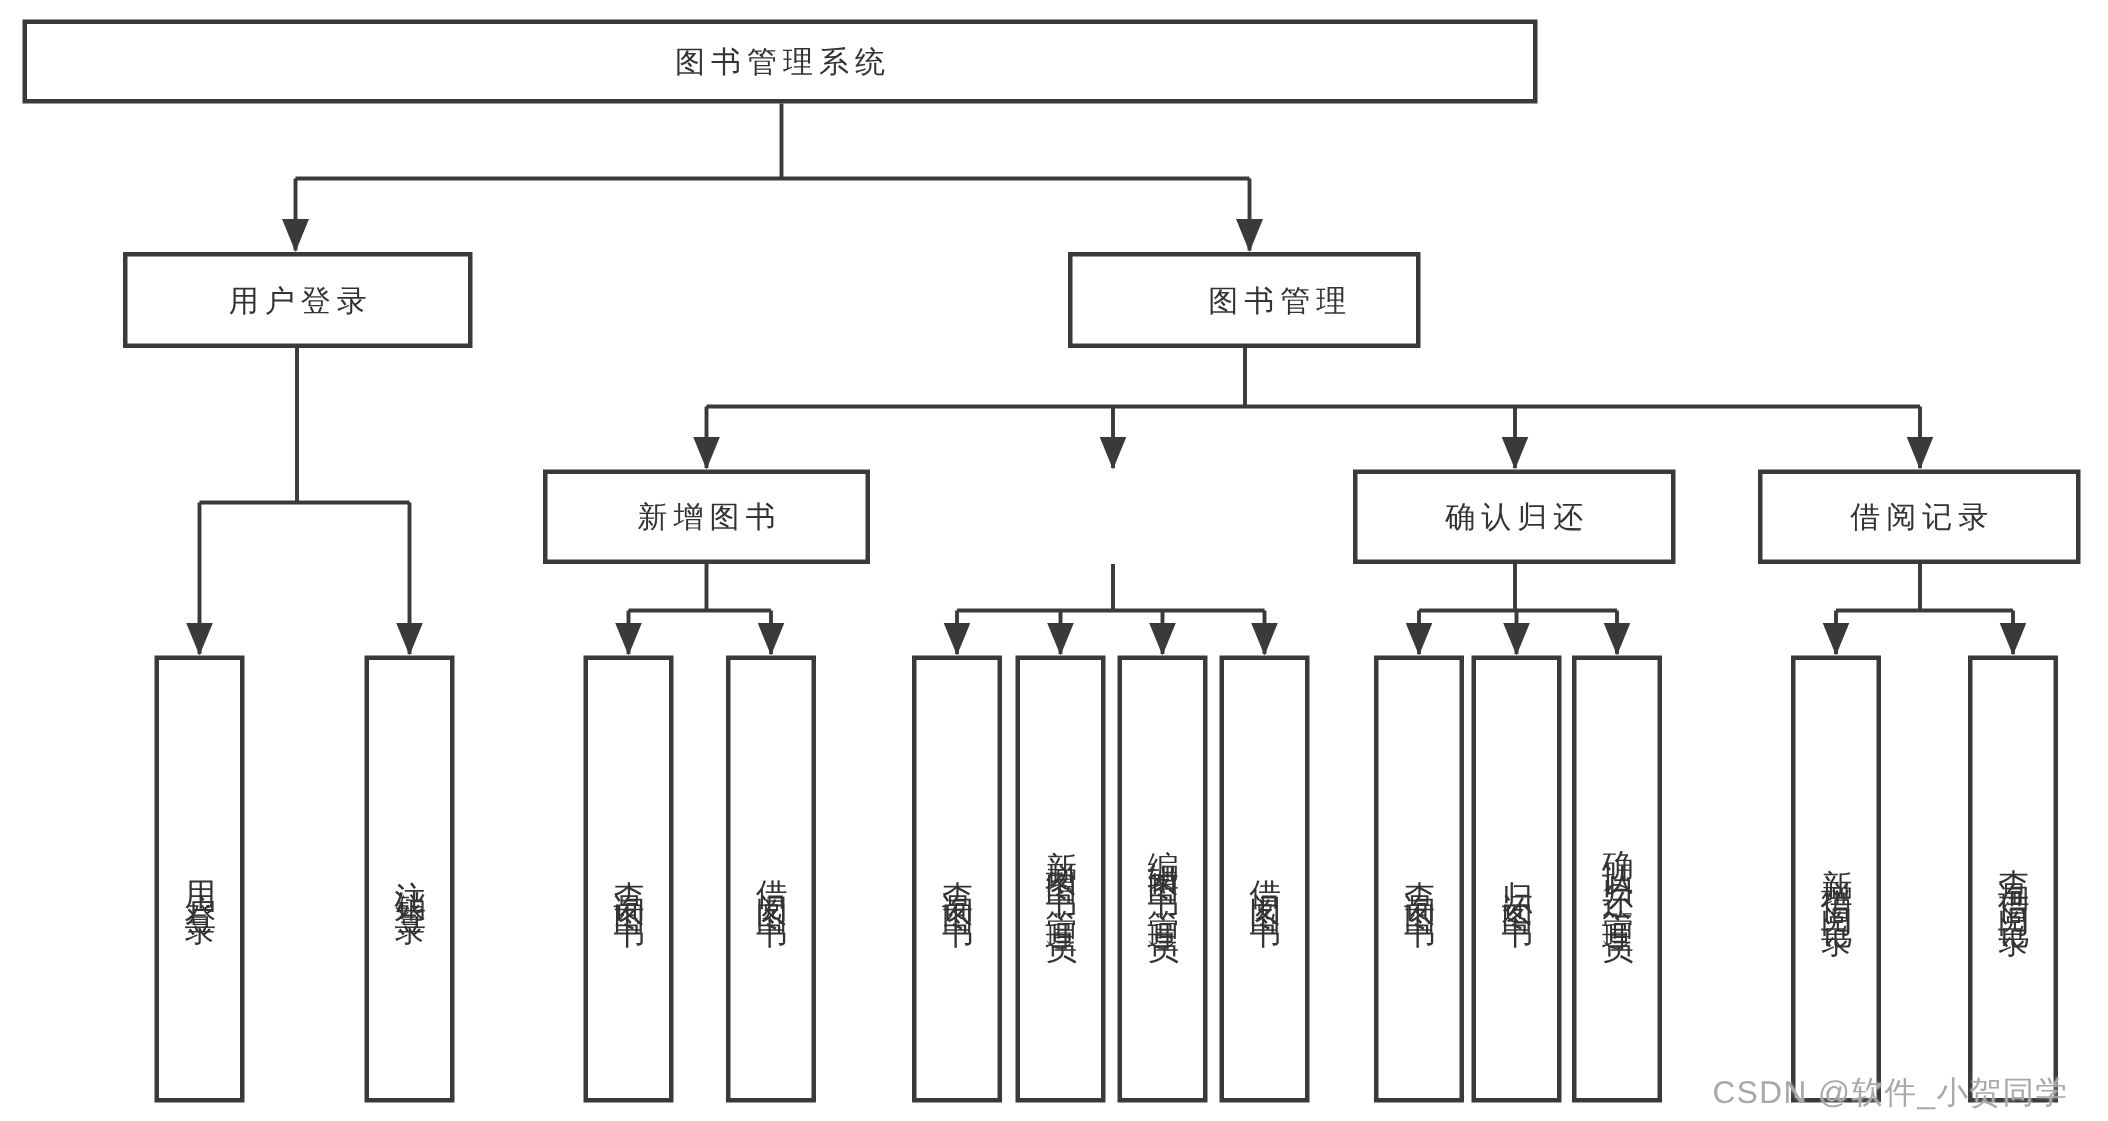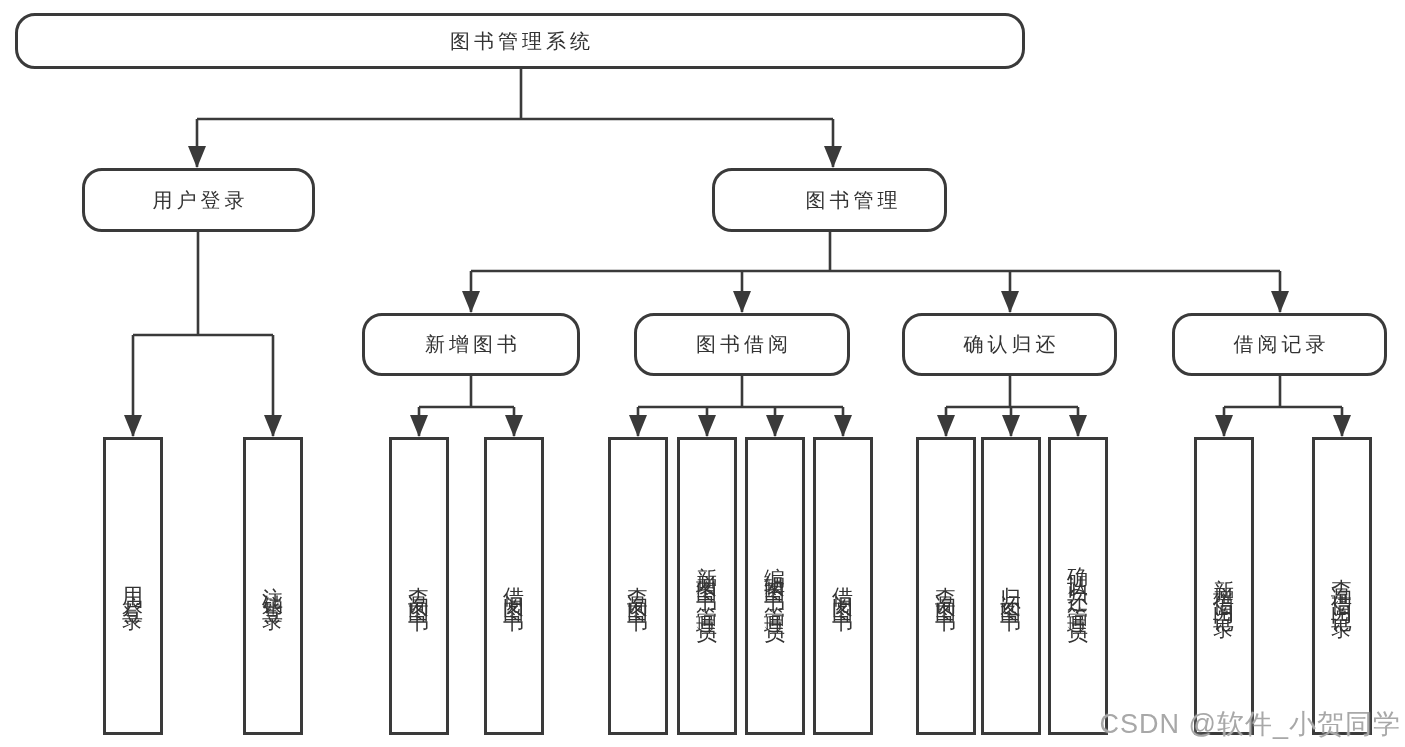--- a/index.html
+++ b/index.html
@@ -22,21 +22,21 @@
   .connectors .arrowhead { fill: var(--line, #3a3a3a); stroke: none; }
   .node {
     position: absolute;
     background: #ffffff;
     border: 3px solid var(--line, #3a3a3a);
     display: flex;
     align-items: center;
     justify-content: center;
     z-index: 1;
   }
-  .node.h { font-size: 20px; letter-spacing: 4px; text-indent: 4px; white-space: nowrap; border-radius: 20px; }
+  .node.h { font-size: 20px; letter-spacing: 4px; text-indent: 4px; white-space: nowrap; }
   .node.v {
     writing-mode: vertical-lr;
     text-orientation: mixed;
     font-size: 21px;
     letter-spacing: 8px;
     line-height: 1;
     top: 437px; height: 298px; width: 60px;
   }
   
   #b-root  { left: 15px;  top: 13px;  width: 1010px; height: 56px; }
@@ -57,22 +57,22 @@
   #b-leaf-5  { left: 677px; }
   #b-leaf-6  { left: 745px; }
   #b-leaf-7  { left: 813px; }
   #b-leaf-8  { left: 916px; }
   #b-leaf-9  { left: 981px; }
   #b-leaf-10 { left: 1048px; }
   #b-leaf-11 { left: 1194px; }
   #b-leaf-12 { left: 1312px; }
   .watermark {
     position: absolute;
-    right: 4px; bottom: 5px;
-    font-size: 27px;
+    right: 26px; bottom: 5px;
+    font-size: 21px;
     letter-spacing: 1px;
     color: var(--wm, #a8a8a8);
     text-shadow: 0 0 2px rgba(255,255,255,0.8);
     z-index: 2;
     white-space: nowrap;
     margin-top: 20px;
   }
 </style>
 </head>
 <body>
@@ -117,21 +117,20 @@
       <path class="wire" marker-end="url(#arrow)" d="M1342 407 V436"></path>
     </g>
   </svg>
 
   <div class="node h" id="b-root">图书管理系统</div>
 
   <div class="node h" id="b-l2-0">用户登录</div>
   <div class="node h" id="b-l2-1">图书管理</div>
 
   <div class="node h" id="b-l3-0">新增图书</div>
-  <div class="node h" id="b-l3-1">图书借阅</div>
   <div class="node h" id="b-l3-2">确认归还</div>
   <div class="node h" id="b-l3-3">借阅记录</div>
 
   <div class="node v" id="b-leaf-0">用户登录</div>
   <div class="node v" id="b-leaf-1">注销登录</div>
   <div class="node v" id="b-leaf-2">查询图书</div>
   <div class="node v" id="b-leaf-3">借阅图书</div>
   <div class="node v" id="b-leaf-4">查询图书</div>
   <div class="node v" id="b-leaf-5">新增图书（管理员）</div>
   <div class="node v" id="b-leaf-6">编辑图书（管理员）</div>

